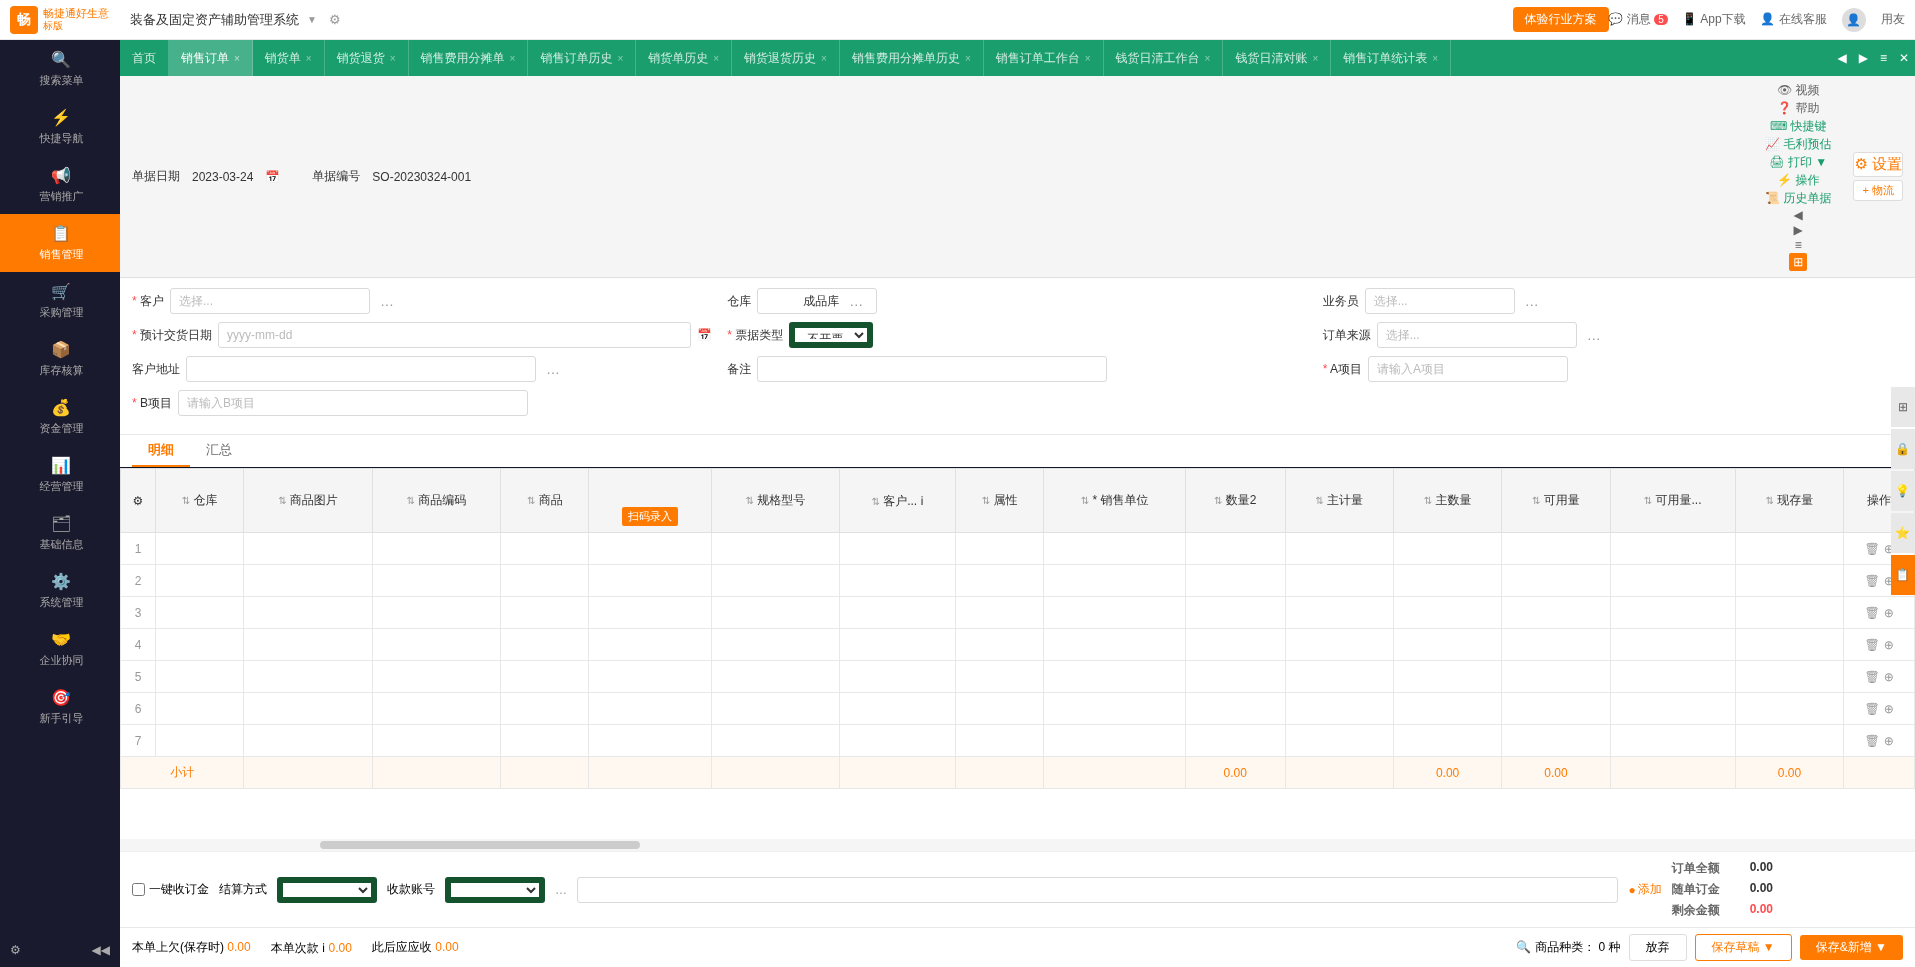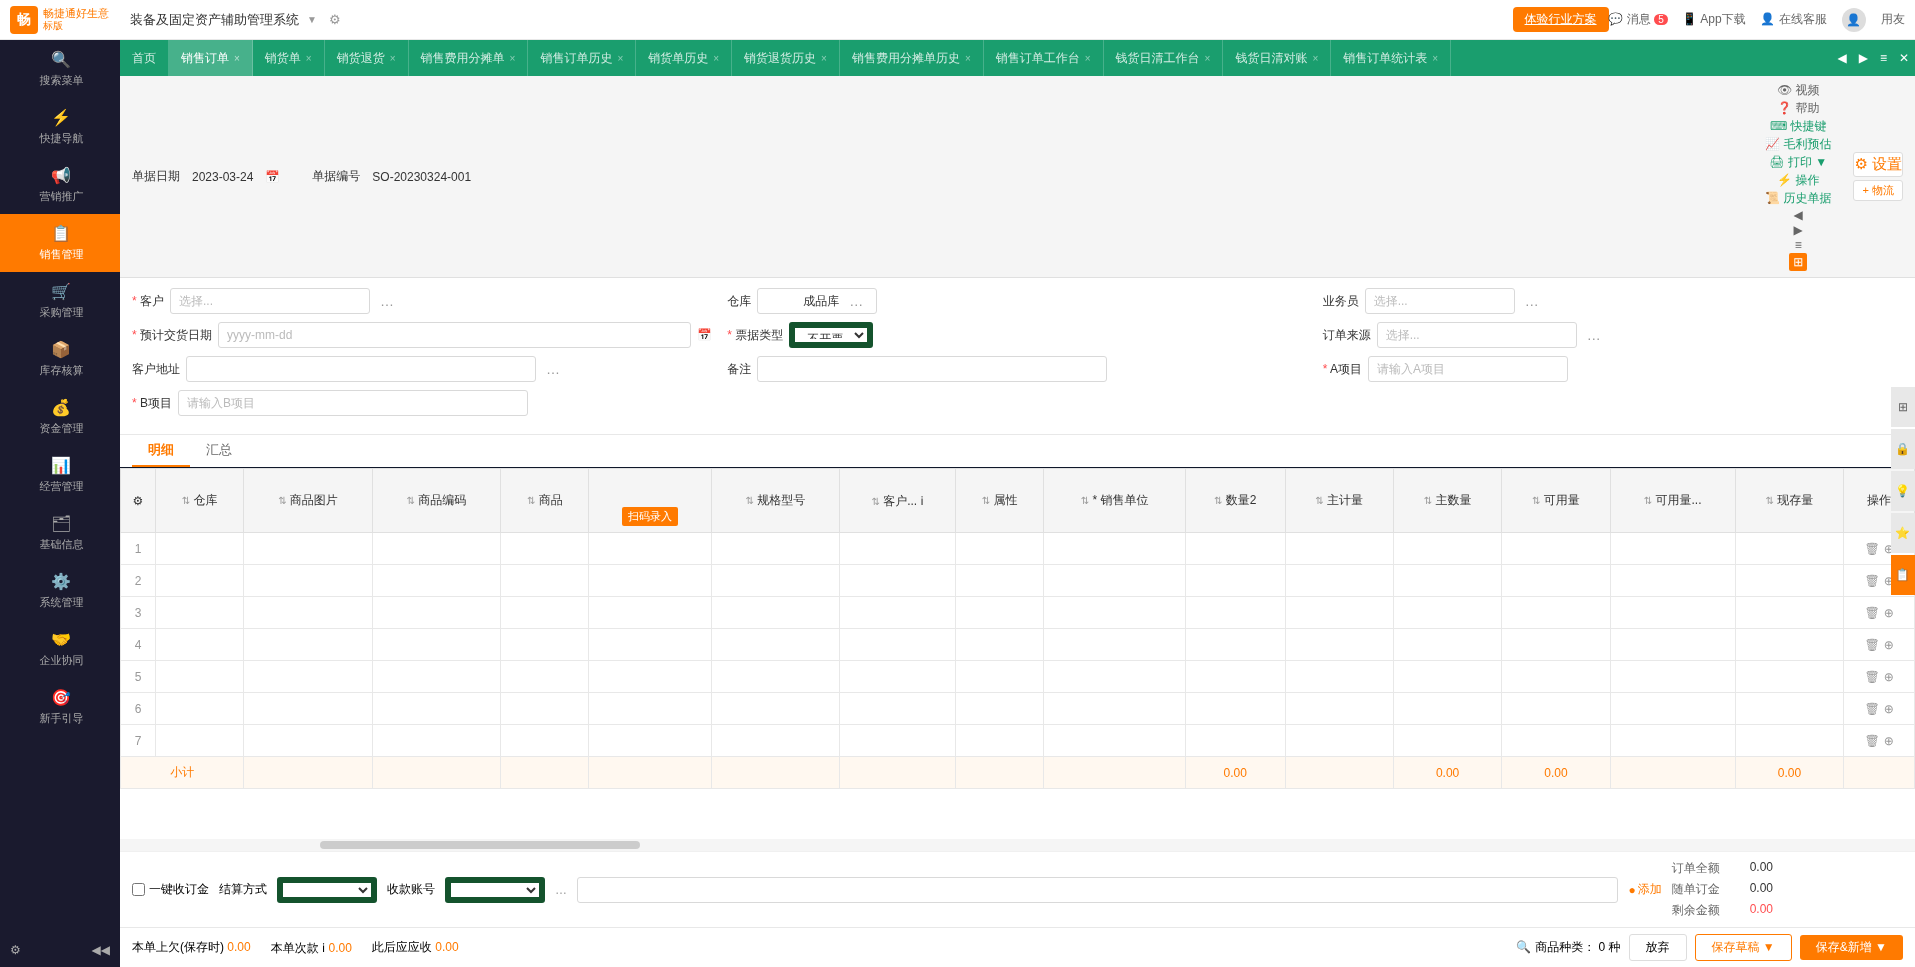--- a/index.html
+++ b/index.html
@@ -41,21 +41,20 @@
     }
     .system-title .arrow { color: #999; font-size: 10px; }
     .solution-btn {
       background: #ff7a00;
       color: white;
       border: none;
       border-radius: 4px;
       padding: 4px 12px;
       font-size: 12px;
       cursor: pointer;
-      text-decoration: underline;
     }
     .top-right {
       display: flex;
       align-items: center;
       gap: 15px;
       font-size: 12px;
       color: #666;
     }
     .badge { background: #ff4d4f; color: white; border-radius: 8px; padding: 0 4px; font-size: 10px; }
 
@@ -258,21 +257,21 @@
       gap: 20px;
       background: #fff;
       flex-shrink: 0;
     }
     .bottom-right {
       margin-left: auto;
       display: flex;
       align-items: center;
       gap: 8px;
     }
-    .summary-row { display: flex; gap: 30px; padding: 2px 0; }
+    .summary-row { display: flex; gap: 30px; padding: 2px 0; font-weight: bold; }
     .summary-label { color: #666; }
     .summary-value { color: #333; }
     .summary-value.red { color: #ff4d4f; }
 
     
     .scroll-area {
       background: #f5f5f5;
       height: 12px;
       flex-shrink: 0;
       position: relative;

